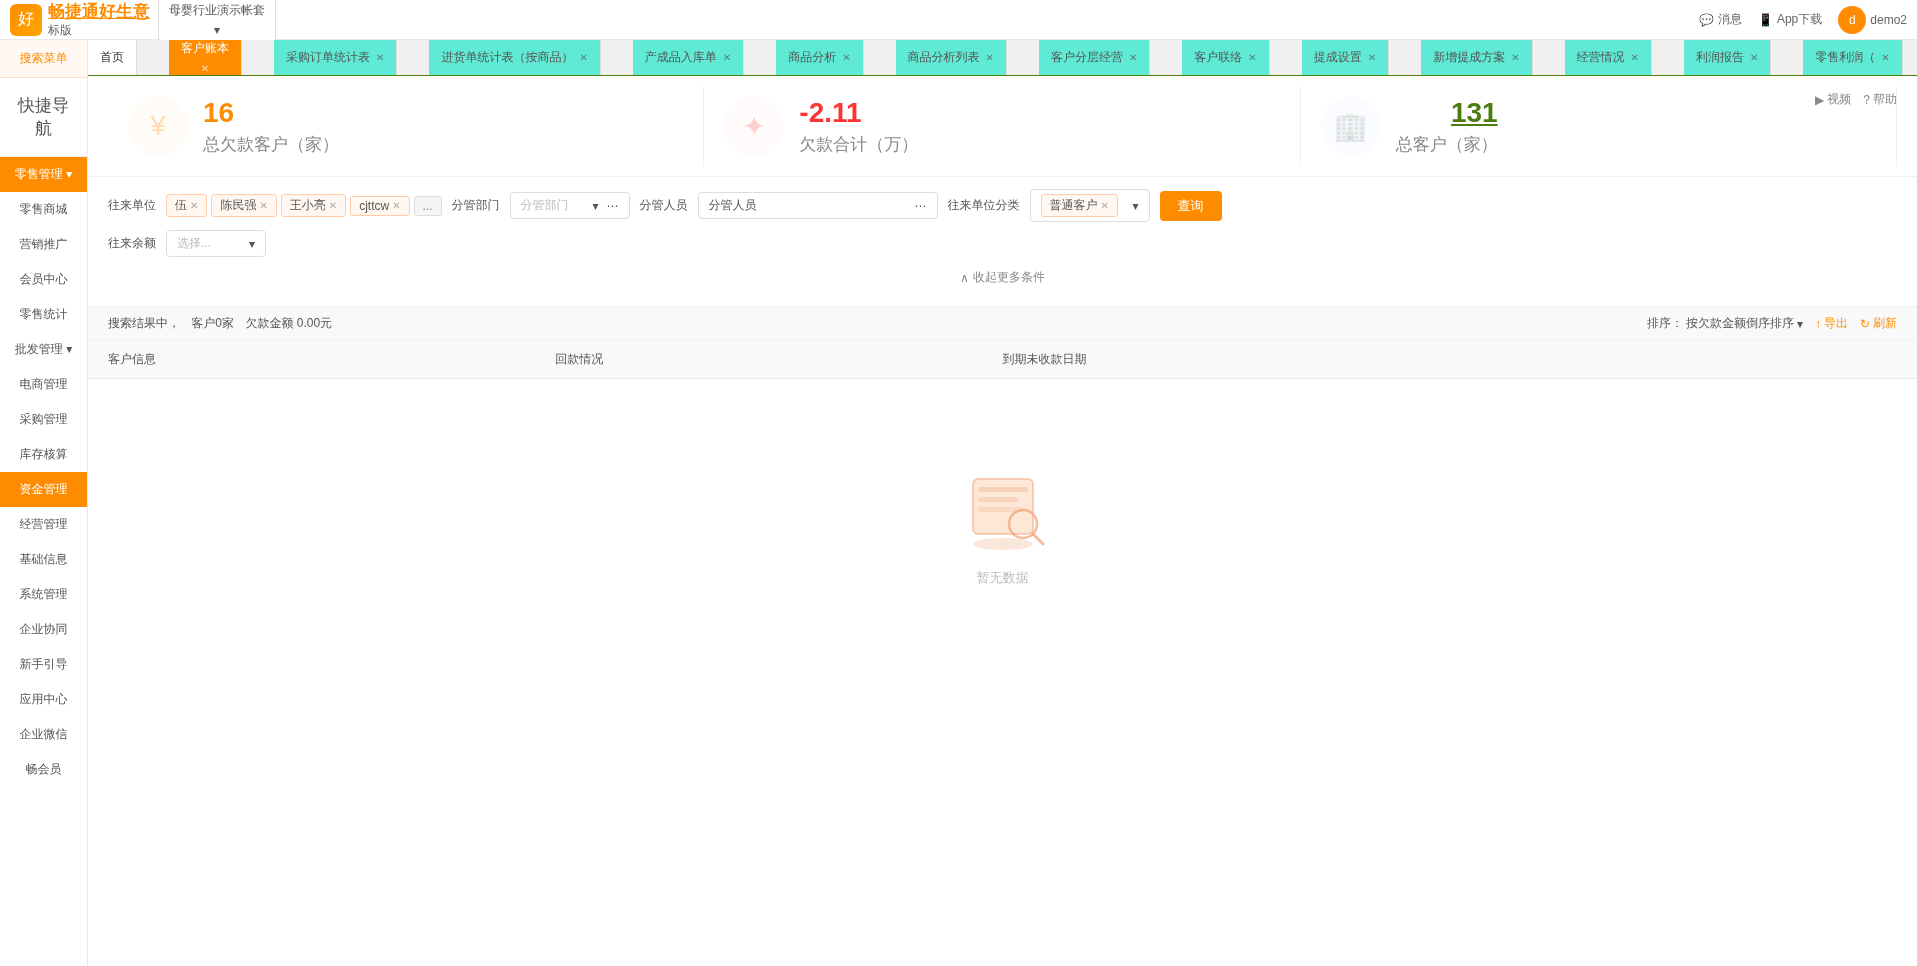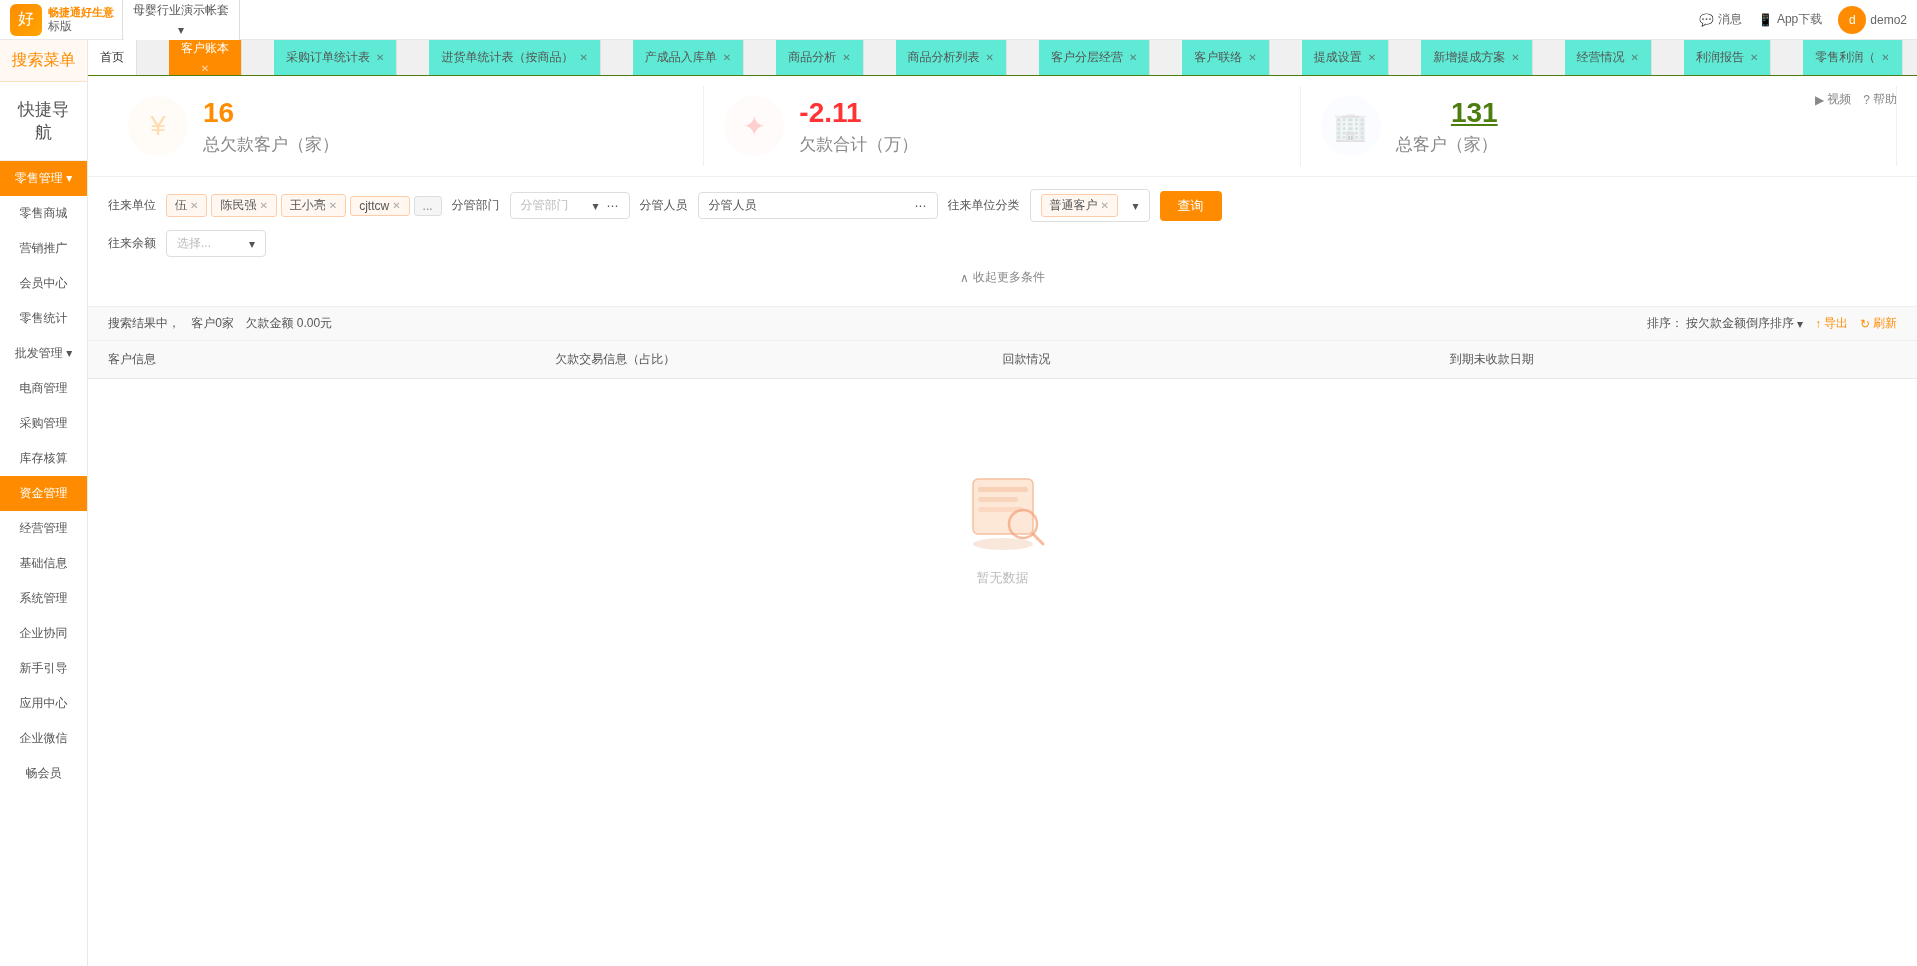--- a/index.html
+++ b/index.html
@@ -12,32 +12,32 @@
       border-bottom: 1px solid #e8e8e8;
       display: flex;
       align-items: center;
       padding: 0 10px;
       justify-content: space-between;
     }
     .top-bar-left { display: flex; align-items: center; gap: 8px; }
     .logo-area { display: flex; align-items: center; gap: 6px; }
     .logo-icon { width: 32px; height: 32px; background: linear-gradient(135deg, #ff8c00, #ffa500); border-radius: 6px; display: flex; align-items: center; justify-content: center; color: white; font-size: 16px; }
     .logo-text { font-size: 12px; color: #666; line-height: 1.3; }
-    .logo-text .main { color: #ff8c00; font-weight: bold; font-size: 11px; }
+    .logo-text .main { color: #ff8c00; font-weight: bold; font-size: 17px; text-decoration: underline; }
     .template-selector { display: flex; align-items: center; gap: 4px; padding: 4px 10px; border: 1px solid #ddd; border-radius: 4px; cursor: pointer; font-size: 12px; color: #555; background: #fff; flex-direction: column; }
     .top-bar-right { display: flex; align-items: center; gap: 16px; font-size: 12px; color: #666; }
     .top-bar-right .action { display: flex; align-items: center; gap: 4px; cursor: pointer; }
     .avatar { width: 28px; height: 28px; border-radius: 50%; background: #ff8c00; display: flex; align-items: center; justify-content: center; color: white; font-size: 12px; }
 
     
     .main-layout { display: flex; height: calc(966px - 40px); }
 
     
     .sidebar { width: 88px; background: #fff; border-right: 1px solid #e8e8e8; display: flex; flex-direction: column; overflow-y: auto; }
-    .sidebar-search { padding: 10px 8px; background: #fff8f3; font-size: 16px; color: #ff8c00; text-align: center; cursor: pointer; border-bottom: 1px solid #ffe0c0; font-weight: 500; }
+    .sidebar-search { padding: 10px 8px; background: #fff8f3; font-size: 12px; color: #ff8c00; text-align: center; cursor: pointer; border-bottom: 1px solid #ffe0c0; font-weight: 500; }
     .sidebar-nav { padding: 8px 0; font-size: 17px; color: #555; border-bottom: 1px solid #f0f0f0; }
     .sidebar-nav .item { padding: 8px 10px; cursor: pointer; text-align: center; display: flex; align-items: center; justify-content: center; gap: 4px; }
     .sidebar-section { font-size: 12px; color: #555; }
     .sidebar-section .section-item { padding: 9px 10px; cursor: pointer; text-align: center; }
     .sidebar-section .section-item.active { background: #ff8c00; color: white; font-weight: 500; }
     .sidebar-section .section-item.has-sub { display: flex; align-items: center; justify-content: center; gap: 2px; }
 
     
     .content-area { flex: 1; display: flex; flex-direction: column; overflow: hidden; }
 
@@ -338,21 +338,20 @@
           <div class="action-btn">
             <span>↻</span>
             <span>刷新</span>
           </div>
         </div>
       </div>
 
       <div class="data-table">
         <div class="table-header">
           <div class="col">客户信息</div>
-          <div class="col">欠款交易信息（占比）</div>
           <div class="col">回款情况</div>
           <div class="col">到期未收款日期</div>
         </div>
 
         <div class="empty-state">
           <div class="empty-illustration">
             <svg viewBox="0 0 120 100" xmlns="http://www.w3.org/2000/svg">
 
               <ellipse cx="60" cy="85" rx="30" ry="6" fill="#f5d0b8" opacity="0.5"></ellipse>
               <rect x="30" y="20" width="60" height="55" rx="5" fill="#fde8d8" stroke="#f5c0a0" stroke-width="1.5"></rect>

